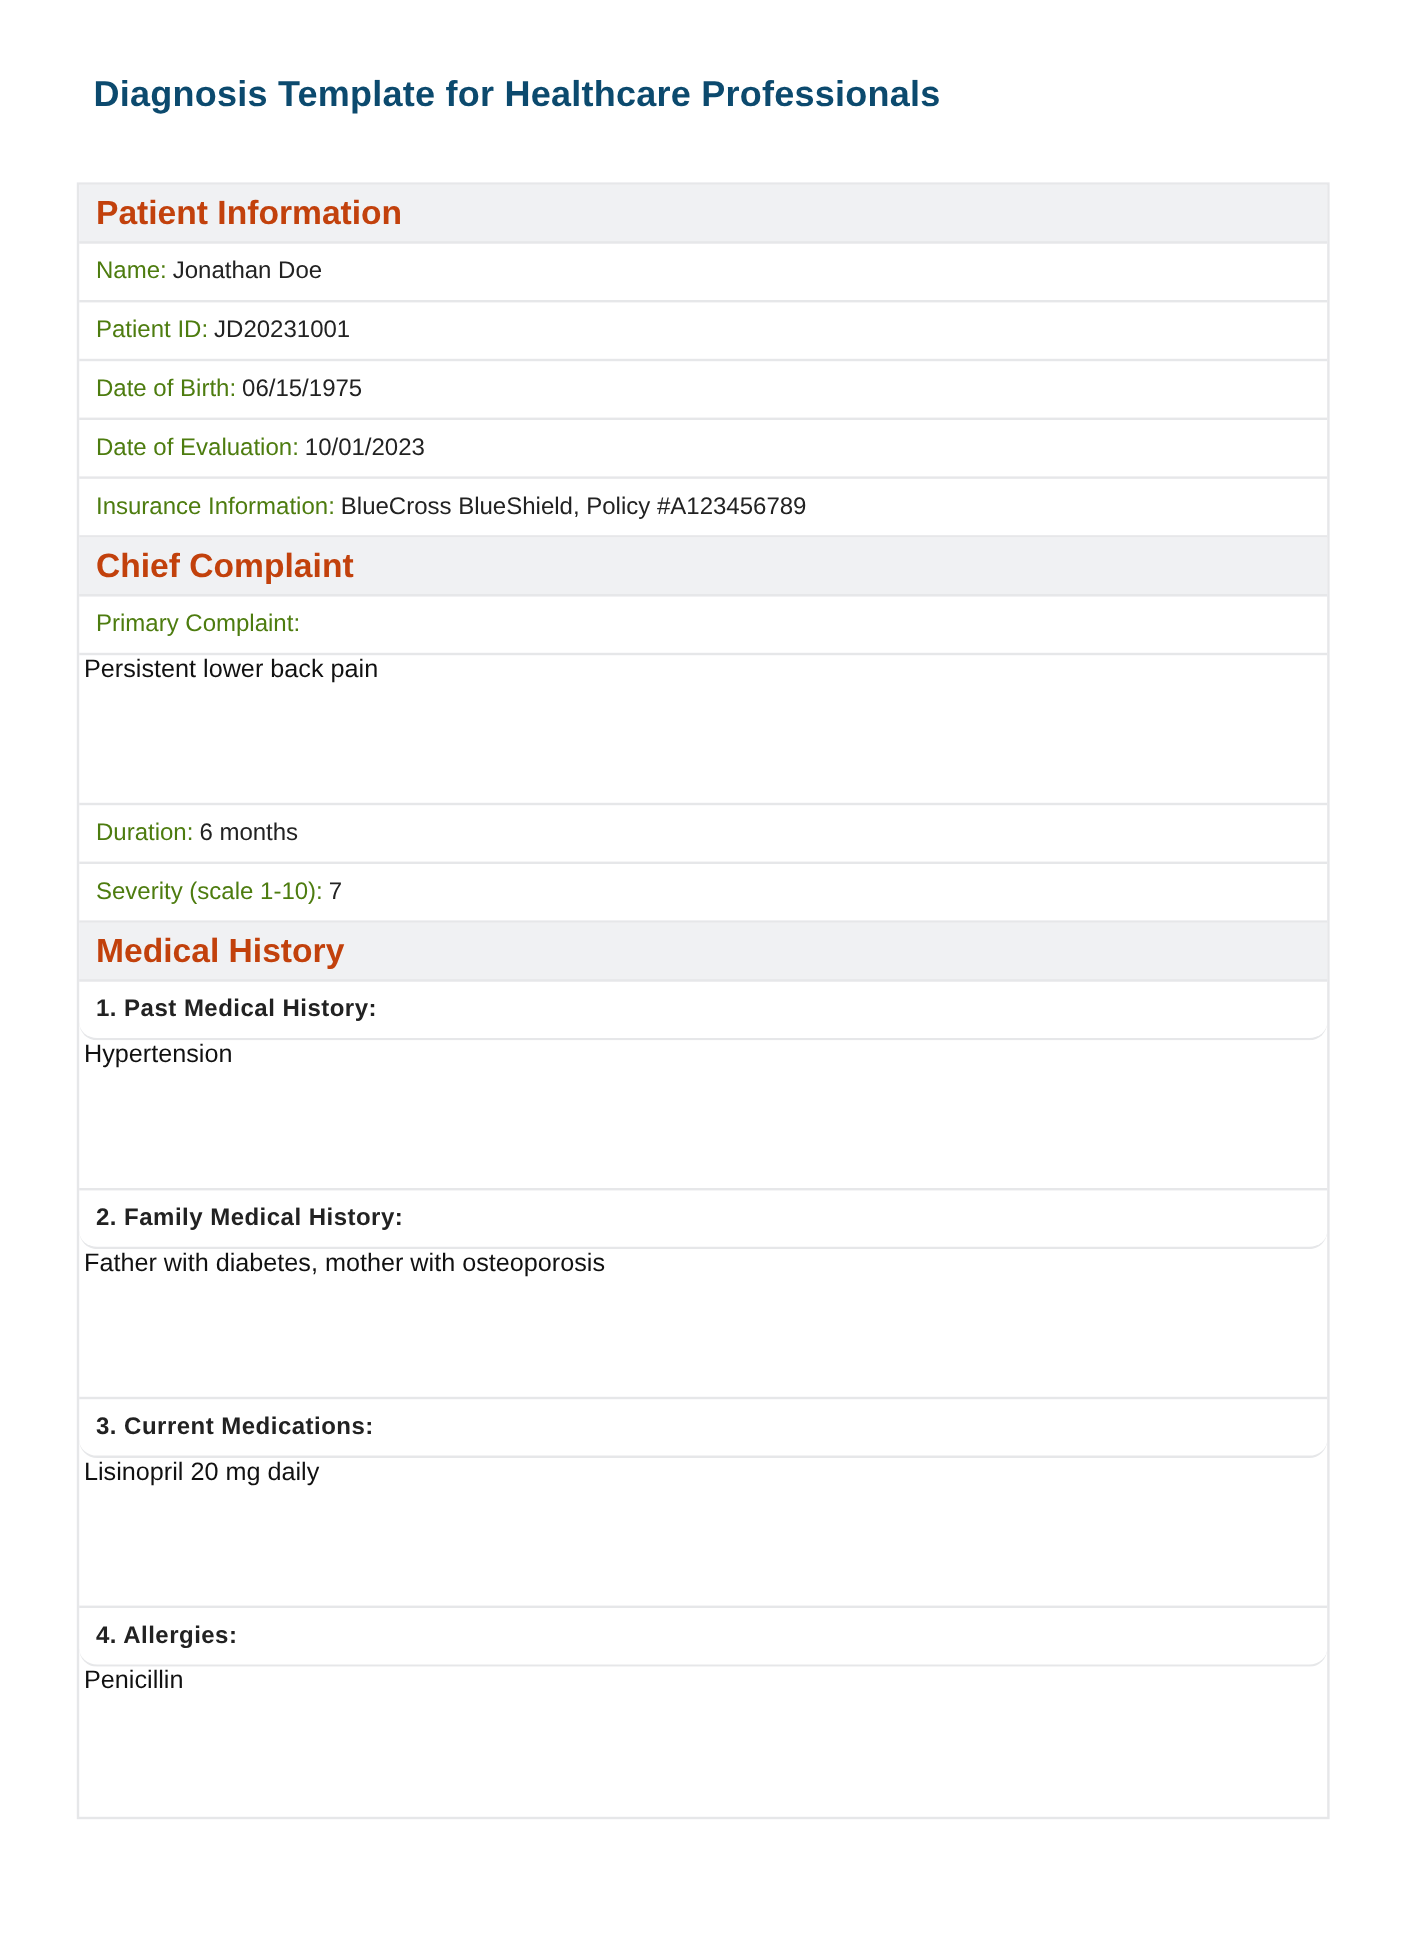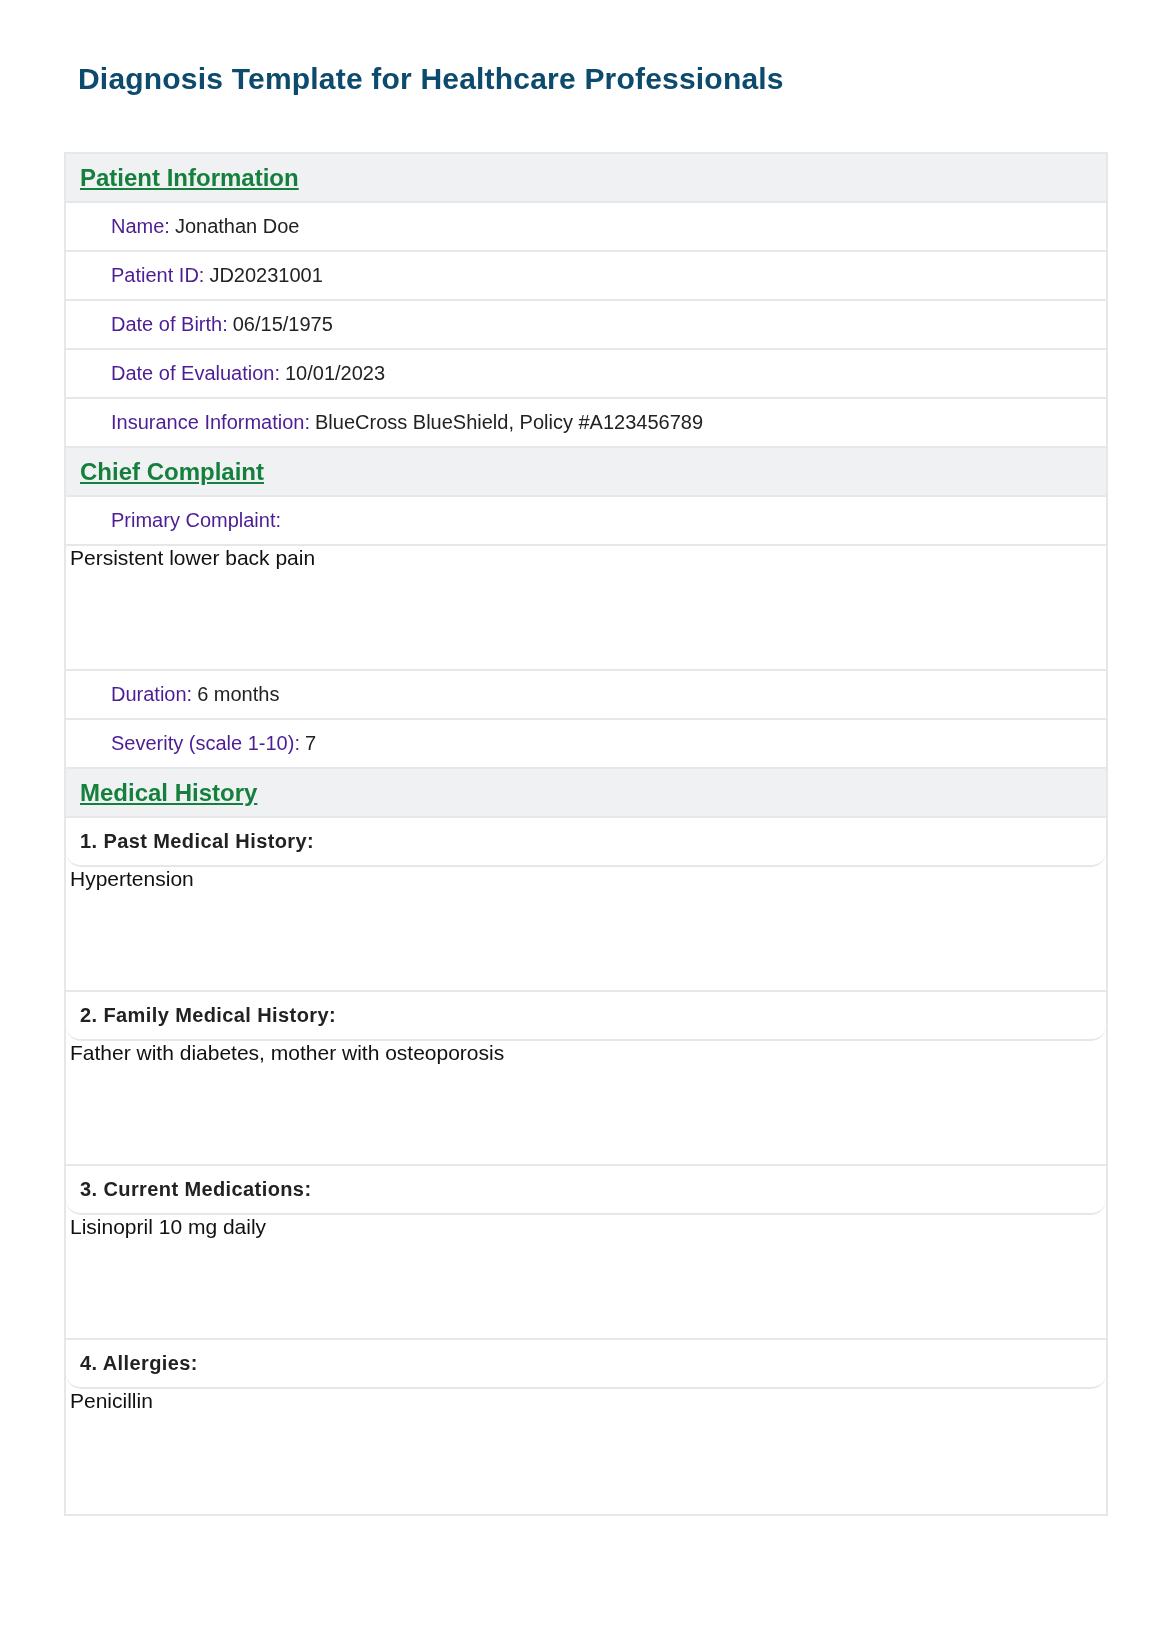--- a/index.html
+++ b/index.html
@@ -38,33 +38,31 @@
       box-sizing: border-box;
       display: flex;
       align-items: center;
     }
     .row:last-child { border-bottom: none; }
     .section-header {
       background: #f0f1f3;
       height: 49px;
       padding-left: 14px;
       font-weight: bold;
-      font-size: 24px;
-      color: #15803d;
-      text-decoration: underline;
+      font-size: 28px;
+      color: #c2410c;
     }
     .field-row {
       height: 49px;
       padding-left: 14px;
       font-size: 20px;
     }
     .field-label {
-      color: #4c1d95;
+      color: #4d7c0f;
       margin-right: 5px;
-      margin-left: 31px;
     }
     .field-value {
       color: #222222;
     }
     .subheading-row {
       height: 49px;
       padding-left: 14px;
       font-size: 20px;
       font-weight: bold;
       letter-spacing: 0.4px;
@@ -146,21 +144,21 @@
     <span>2. Family Medical History:</span>
   </div>
   <div class="row answer-box">
     <span>Father with diabetes, mother with osteoporosis</span>
   </div>
 
   <div class="row subheading-row">
     <span>3. Current Medications:</span>
   </div>
   <div class="row answer-box">
-    <span>Lisinopril 10 mg daily</span>
+    <span>Lisinopril 20 mg daily</span>
   </div>
 
   <div class="row subheading-row">
     <span>4. Allergies:</span>
   </div>
   <div class="row answer-box">
     <span>Penicillin</span>
   </div>
 
 </div>

